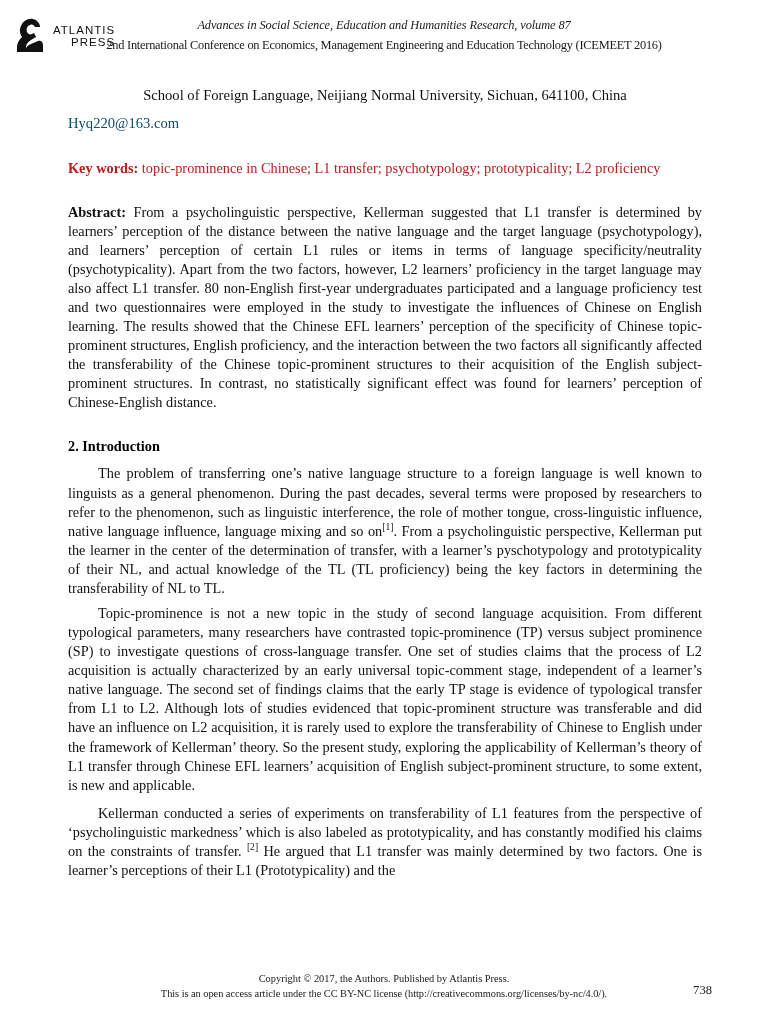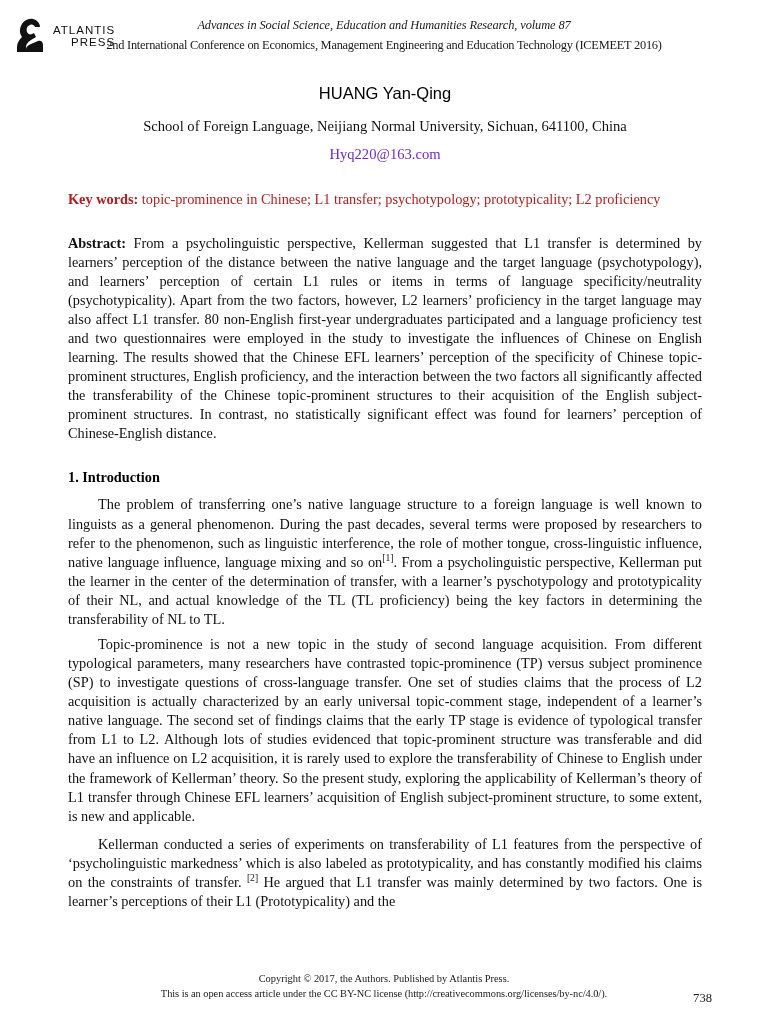--- a/index.html
+++ b/index.html
@@ -102,23 +102,22 @@
   .affiliation {
     font-family: "Liberation Serif", serif;
     font-size: 14.6px;
     text-align: center;
     margin: 15px 0 0 0;
     color: #111;
   }
   .email {
     font-family: "Liberation Serif", serif;
     font-size: 14.6px;
-    text-align: center;
     margin: 11px 0 0 0;
-    color: #6d28d9;
+    color: #0c4a6e;
   }
 
   .keywords {
     font-family: "Liberation Serif", serif;
     font-size: 14.3px;
     line-height: 1.30;
     text-align: justify;
     text-align-last: left;
     margin: 27px 0 0 0;
     color: #b91c1c;
@@ -181,21 +180,21 @@
     font-family: "Liberation Serif", serif;
     font-size: 10.4px;
     line-height: 1.40;
     color: #1a1a1a;
     padding: 0 60px;
   }
   .footer-line2 { letter-spacing: -0.05px; }
   .page-num {
     position: absolute;
     right: 56px;
-    bottom: 6px;
+    bottom: 14px;
     font-family: "Liberation Serif", serif;
     font-size: 12.6px;
     color: #1a1a1a;
   }
 </style>
 </head>
 <body>
 
 <div class="page">
 
@@ -216,35 +215,34 @@
     <div class="head-lines">
       <div class="head-journal">Advances in Social Science, Education and Humanities Research, volume 87</div>
       <div class="head-conf">2nd International Conference on Economics, Management Engineering and Education Technology (ICEMEET 2016)</div>
     </div>
 
   </div>
 
   <div class="content">
 
 
-    <div class="author">HUANG Yan-Qing</div>
 
     <div class="affiliation">School of Foreign Language, Neijiang Normal University, Sichuan, 641100, China</div>
 
     <div class="email">Hyq220@163.com</div>
 
     <div class="keywords">
       <b>Key words:</b><span> topic-prominence in Chinese; L1 transfer; psychotypology; prototypicality; L2 proficiency</span>
     </div>
 
     <div class="abstract">
       <b>Abstract:</b><span> From a psycholinguistic perspective, Kellerman suggested that L1 transfer is determined by learners’ perception of the distance between the native language and the target language (psychotypology), and learners’ perception of certain L1 rules or items in terms of language specificity/neutrality (psychotypicality). Apart from the two factors, however, L2 learners’ proficiency in the target language may also affect L1 transfer. 80 non-English first-year undergraduates participated and a language proficiency test and two questionnaires were employed in the study to investigate the influences of Chinese on English learning. The results showed that the Chinese EFL learners’ perception of the specificity of Chinese topic-prominent structures, English proficiency, and the interaction between the two factors all significantly affected the transferability of the Chinese topic-prominent structures to their acquisition of the English subject-prominent structures. In contrast, no statistically significant effect was found for learners’ perception of Chinese-English distance.</span>
     </div>
 
-    <div class="h1">1. Introduction</div>
+    <div class="h1">2. Introduction</div>
 
     <p class="body first"><span>The problem of transferring one’s native language structure to a foreign language is well known to linguists as a general phenomenon. During the past decades, several terms were proposed by researchers to refer to the phenomenon, such as linguistic interference, the role of mother tongue, cross-linguistic influence, native language influence, language mixing and so on</span><sup>[1]</sup><span>. From a psycholinguistic perspective, Kellerman put the learner in the center of the determination of transfer, with a learner’s pyschotypology and prototypicality of their NL, and actual knowledge of the TL (TL proficiency) being the key factors in determining the transferability of NL to TL.</span></p>
 
     <p class="body">Topic-prominence is not a new topic in the study of second language acquisition. From different typological parameters, many researchers have contrasted topic-prominence (TP) versus subject prominence (SP) to investigate questions of cross-language transfer. One set of studies claims that the process of L2 acquisition is actually characterized by an early universal topic-comment stage, independent of a learner’s native language. The second set of findings claims that the early TP stage is evidence of typological transfer from L1 to L2. Although lots of studies evidenced that topic-prominent structure was transferable and did have an influence on L2 acquisition, it is rarely used to explore the transferability of Chinese to English under the framework of Kellerman’ theory. So the present study, exploring the applicability of Kellerman’s theory of L1 transfer through Chinese EFL learners’ acquisition of English subject-prominent structure, to some extent, is new and applicable.</p>
 
 
 
     <p class="body first"><span>Kellerman conducted a series of experiments on transferability of L1 features from the perspective of ‘psycholinguistic markedness’ which is also labeled as prototypicality, and has constantly modified his claims on the constraints of transfer.</span> <sup>[2]</sup><span> He argued that L1 transfer was mainly determined by two factors. One is learner’s perceptions of their L1 (Prototypicality) and the</span></p>
 
   </div>

